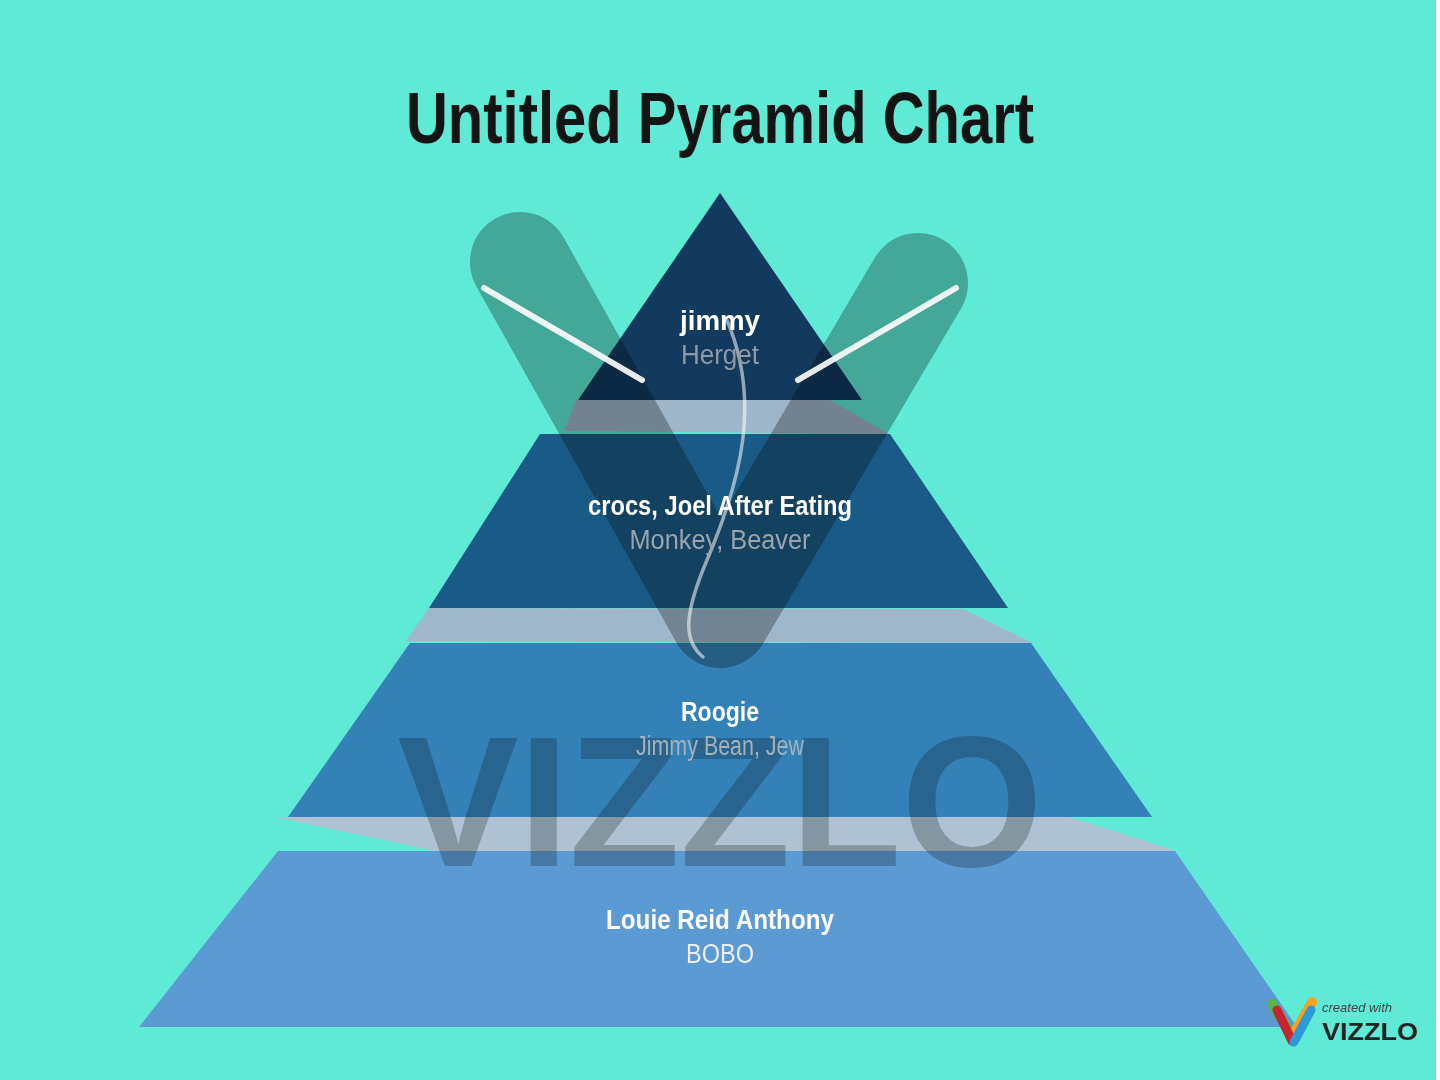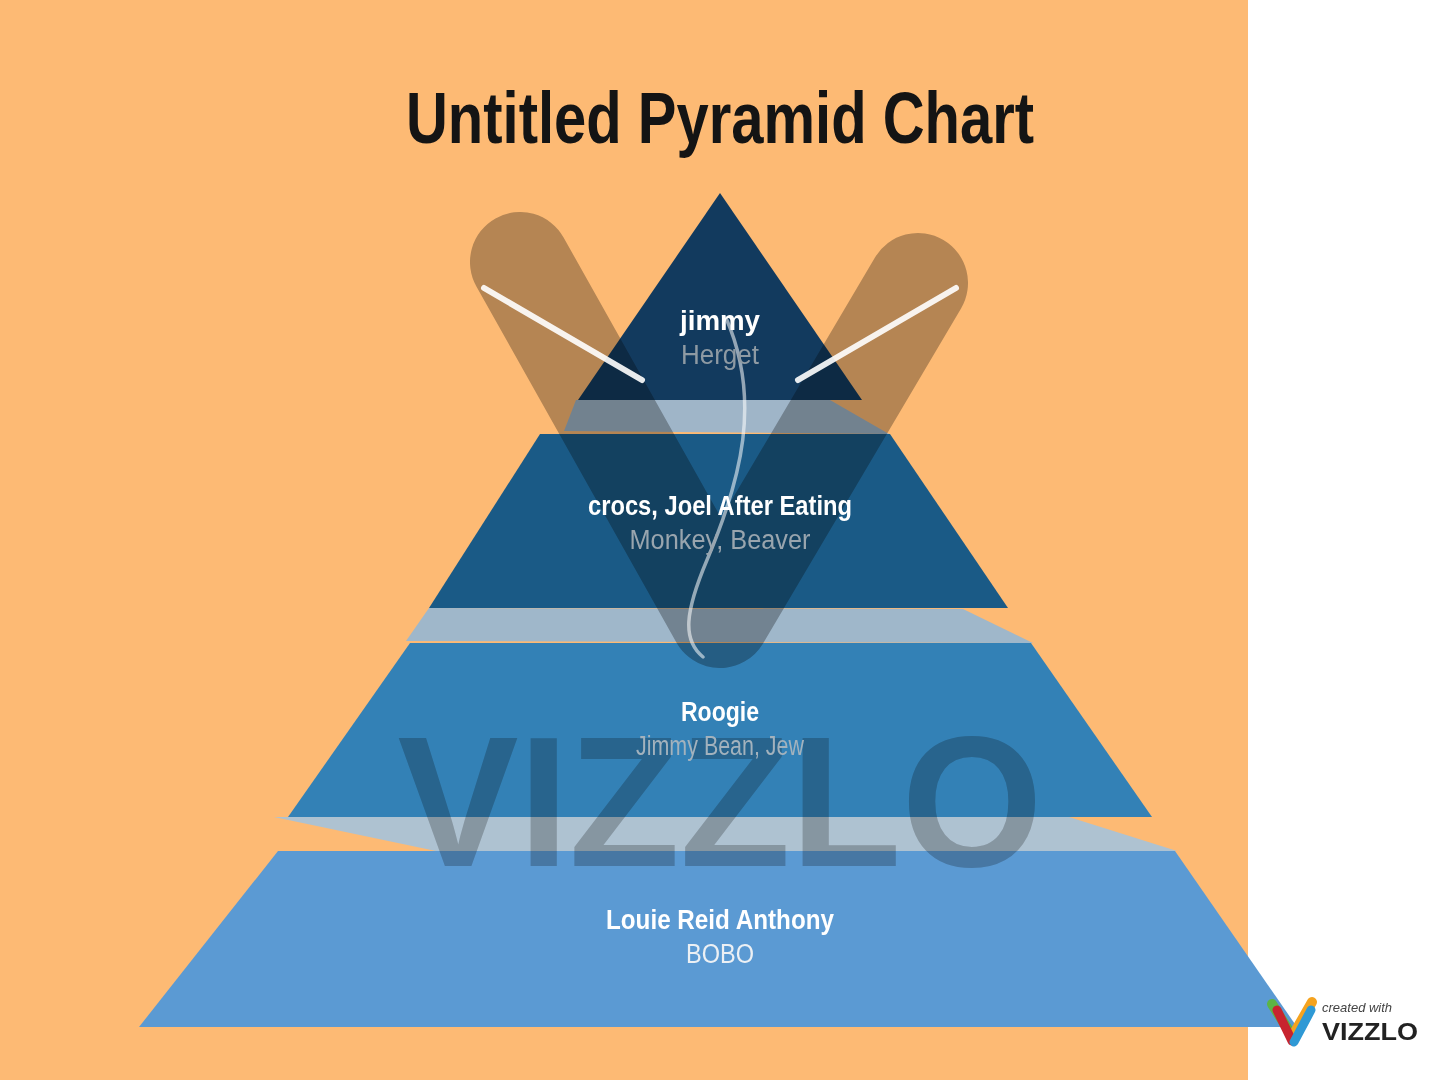--- a/index.html
+++ b/index.html
@@ -5,23 +5,23 @@
   html, body {
     margin: 0;
     padding: 0;
     background: #ffffff;
     width: 1440px;
     height: 1080px;
     overflow: hidden;
   }
   .stage {
     position: relative;
-    width: 1248px;
+    width: 1436px;
     height: 1080px;
-    background: #fdba74;
+    background: #5eead4;
   }
   svg text {
     font-family: "Liberation Sans", "DejaVu Sans", sans-serif;
   }
   .chart-title {
     font-weight: 700;
     font-size: 73px;
   }
   .wm-text {
     font-weight: 700;

